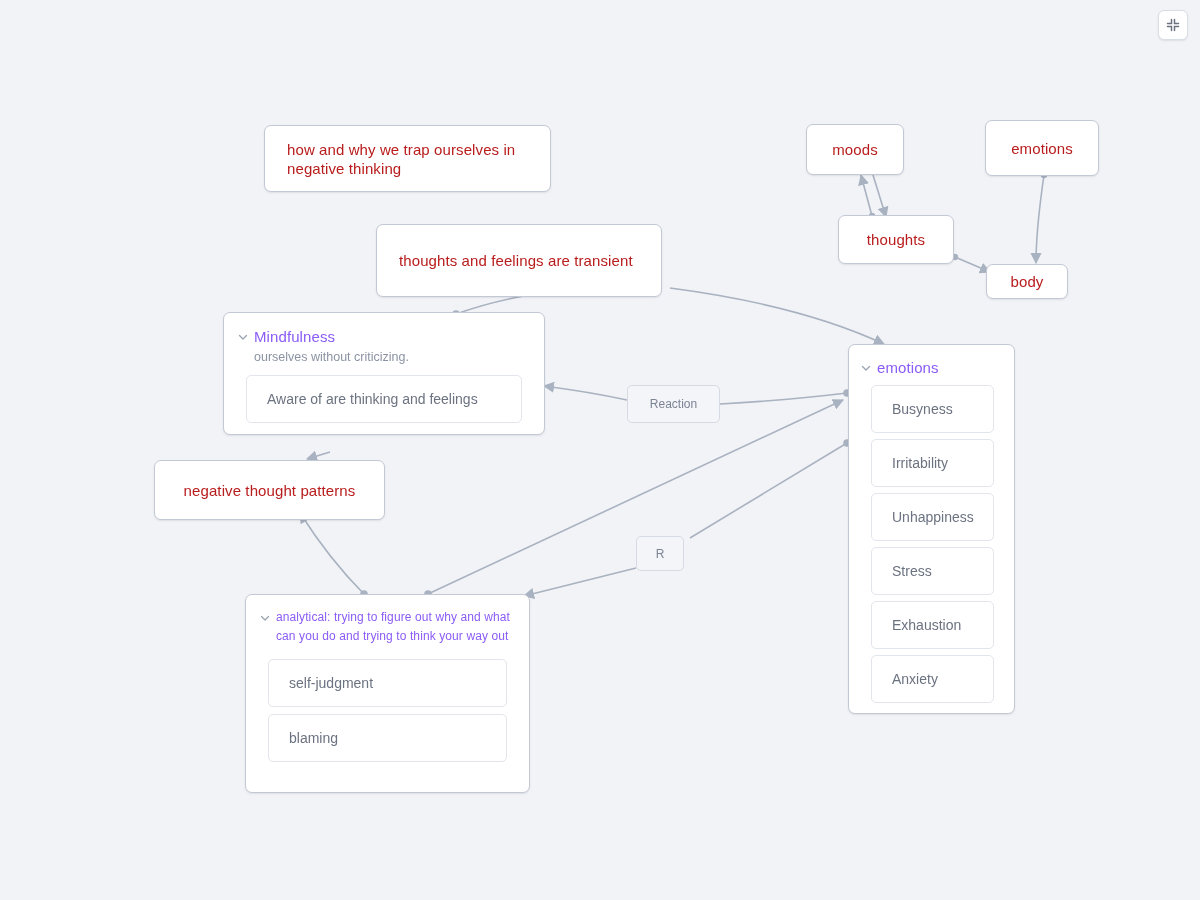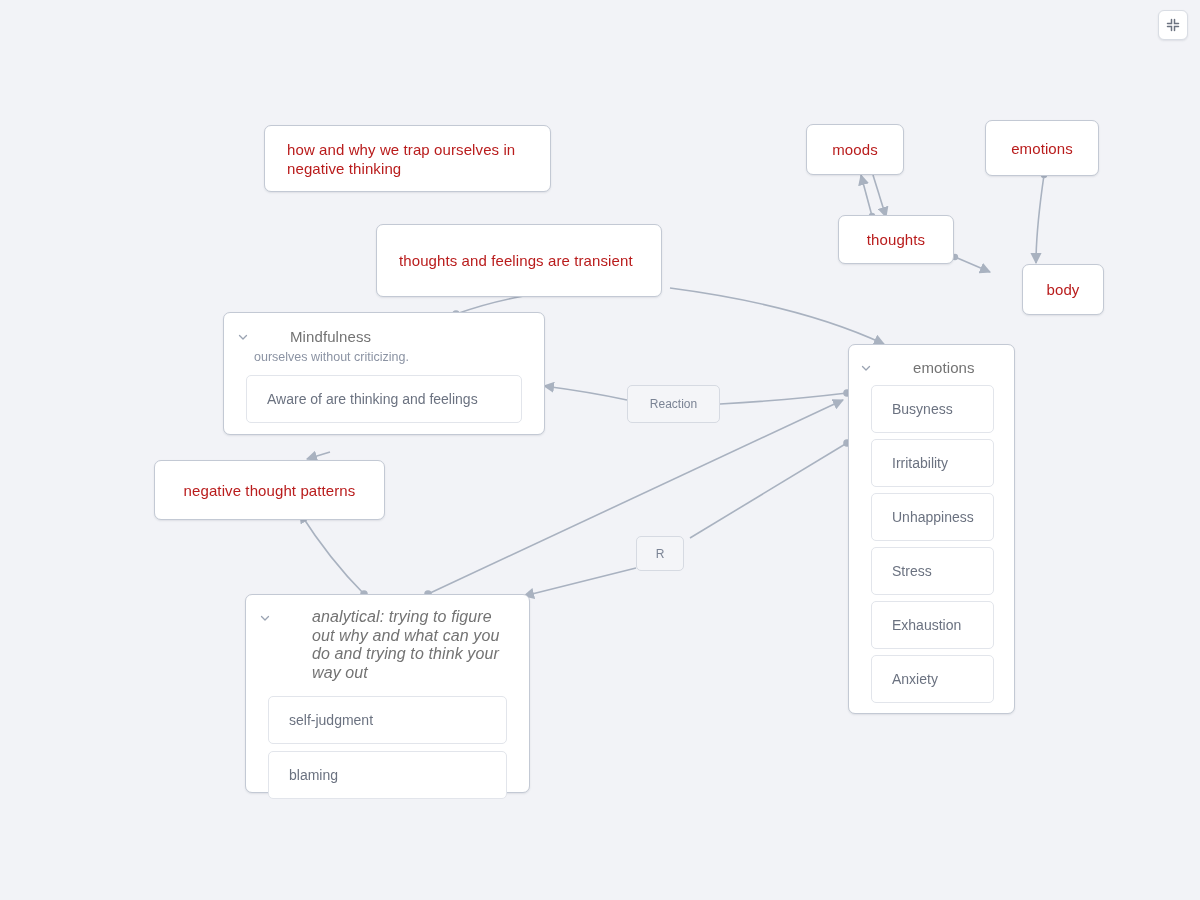--- a/index.html
+++ b/index.html
@@ -74,26 +74,25 @@
   }
   .chevron {
     width: 14px;
     height: 14px;
     flex: 0 0 14px;
     margin-top: 3px;
     margin-right: 4px;
   }
   .chevron svg { display: block; }
   .group-title {
-    color: #737373;
+    color: #8b5cf6;
     font-size: 15px;
     line-height: 19px;
     font-weight: 500;
     letter-spacing: 0.1px;
-    margin-left: 36px;
   }
   .group-subtitle {
     color: #8b93a3;
     font-size: 12.5px;
     line-height: 16px;
     padding: 3px 16px 0 30px;
   }
   .group-children {
     padding: 10px 22px 12px 22px;
     display: flex;
@@ -213,21 +212,21 @@
   </div>
 
   <div class="node mini" style="left:985px; top:120px; width:114px; height:56px;">
     <span class="node-text">emotions</span>
   </div>
 
   <div class="node mini" style="left:838px; top:215px; width:116px; height:49px;">
     <span class="node-text">thoughts</span>
   </div>
 
-  <div class="node mini" style="left:1022px; top:264px; width:82px; height:51px;">
+  <div class="node mini" style="left:986px; top:264px; width:82px; height:35px;">
     <span class="node-text">body</span>
   </div>
 
   <div class="node group" style="left:223px; top:312px; width:322px; height:123px;">
     <div class="group-header">
       <span class="chevron">
         <svg width="14" height="14" viewBox="0 0 14 14">
           <path d="M3.5 5.5 L7 9 L10.5 5.5" fill="none" stroke="#9aa3b2" stroke-width="1.3" stroke-linecap="round" stroke-linejoin="round"></path>
         </svg>
       </span>
@@ -243,21 +242,21 @@
     <span class="node-text">negative thought patterns</span>
   </div>
 
   <div class="node group" style="left:245px; top:594px; width:285px; height:199px;">
     <div class="group-header" style="padding-top:13px;">
       <span class="chevron">
         <svg width="14" height="14" viewBox="0 0 14 14">
           <path d="M3.5 5.5 L7 9 L10.5 5.5" fill="none" stroke="#9aa3b2" stroke-width="1.3" stroke-linecap="round" stroke-linejoin="round"></path>
         </svg>
       </span>
-      <span class="group-title" style="font-size:16px; line-height:18.5px;font-style:italic;">analytical: trying to figure out why and what can you do and trying to think your way out</span>
+      <span class="group-title" style="font-size:12px; line-height:18.5px;">analytical: trying to figure out why and what can you do and trying to think your way out</span>
     </div>
     <div class="group-children" style="padding-top:14px; ">
       <div class="child-card">self-judgment</div>
       <div class="child-card">blaming</div>
     </div>
   </div>
 
   <div class="node group" style="left:848px; top:344px; width:167px; height:370px;">
     <div class="group-header" style="padding:13px 12px 0 10px;">
       <span class="chevron">

